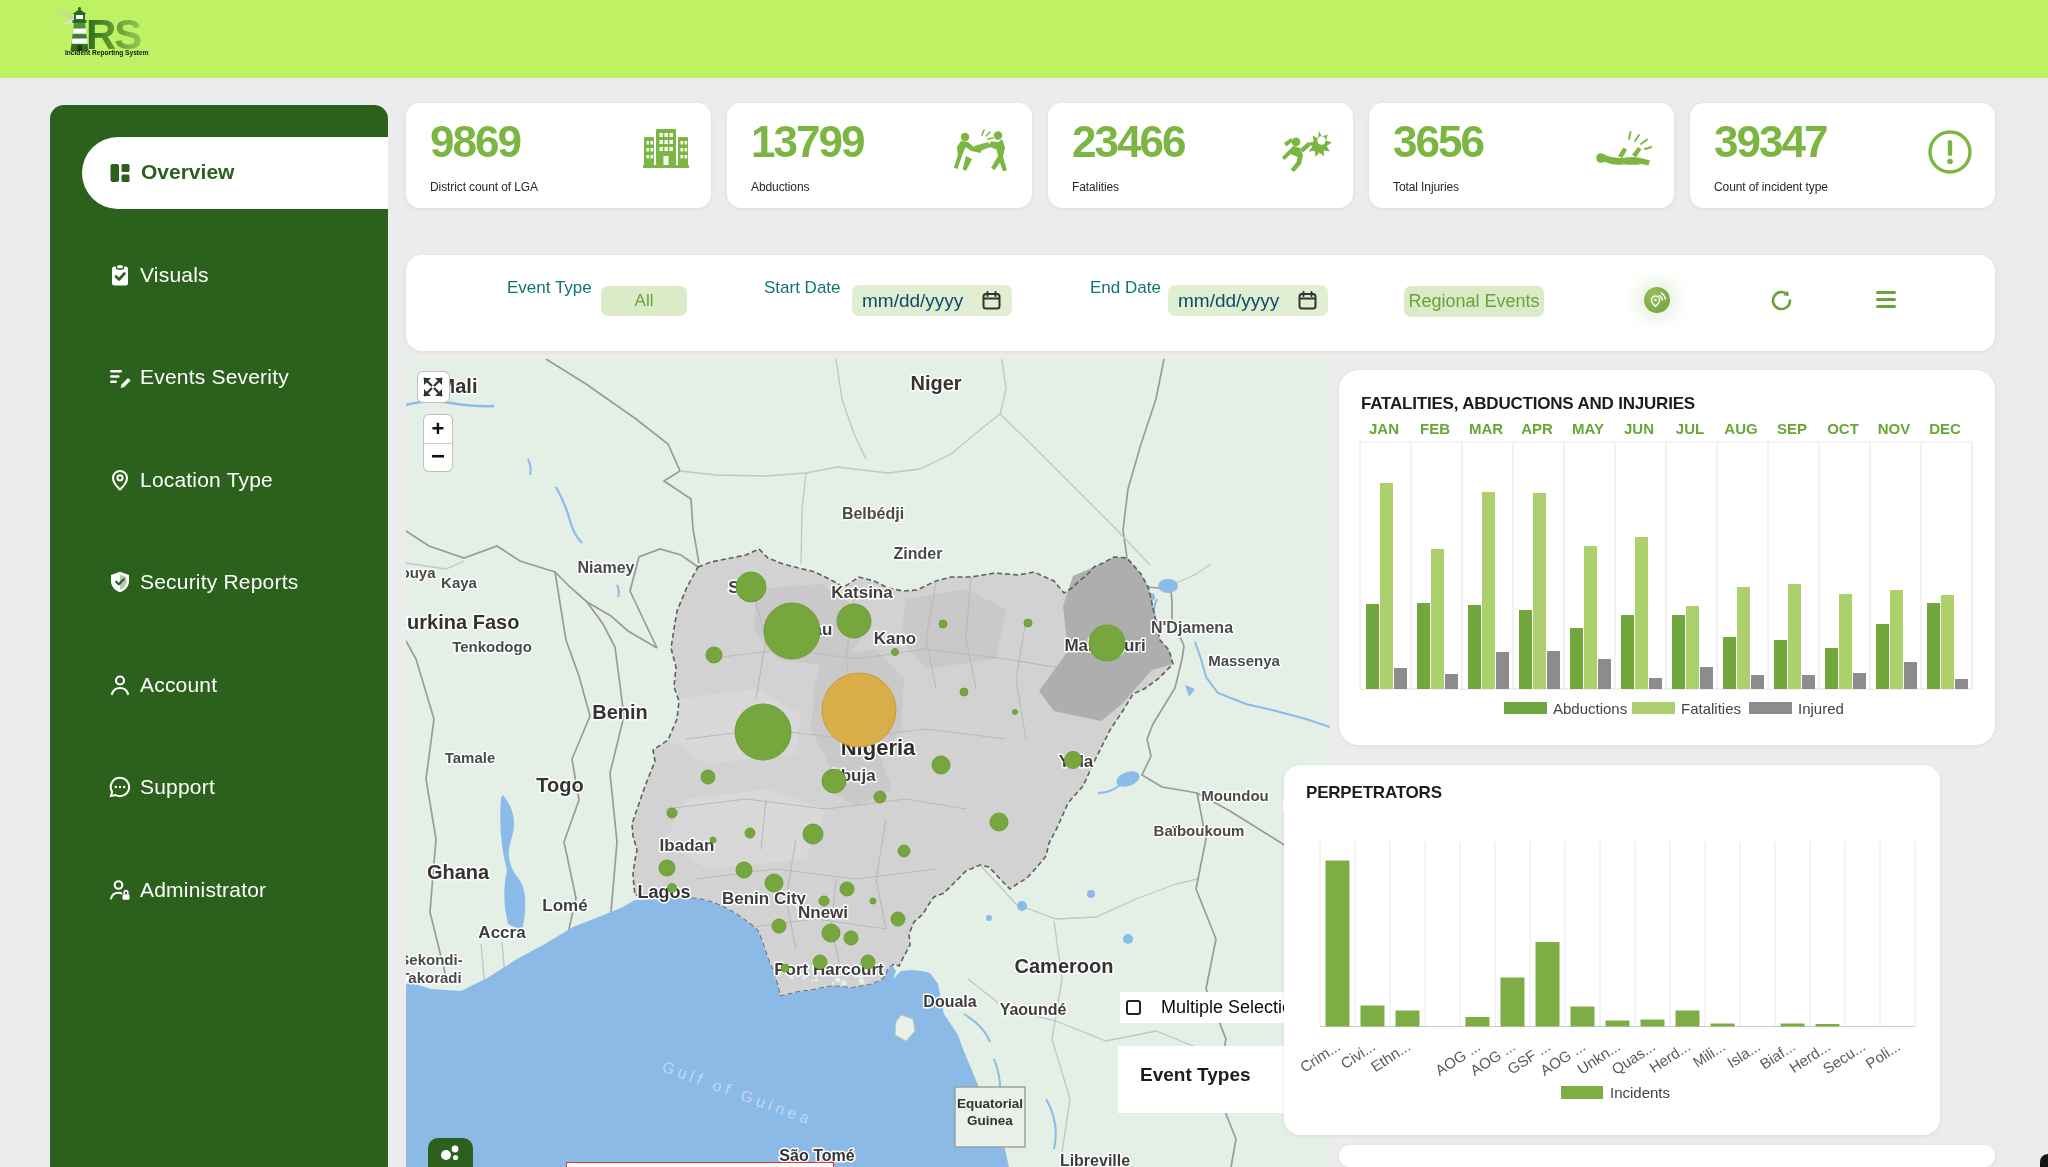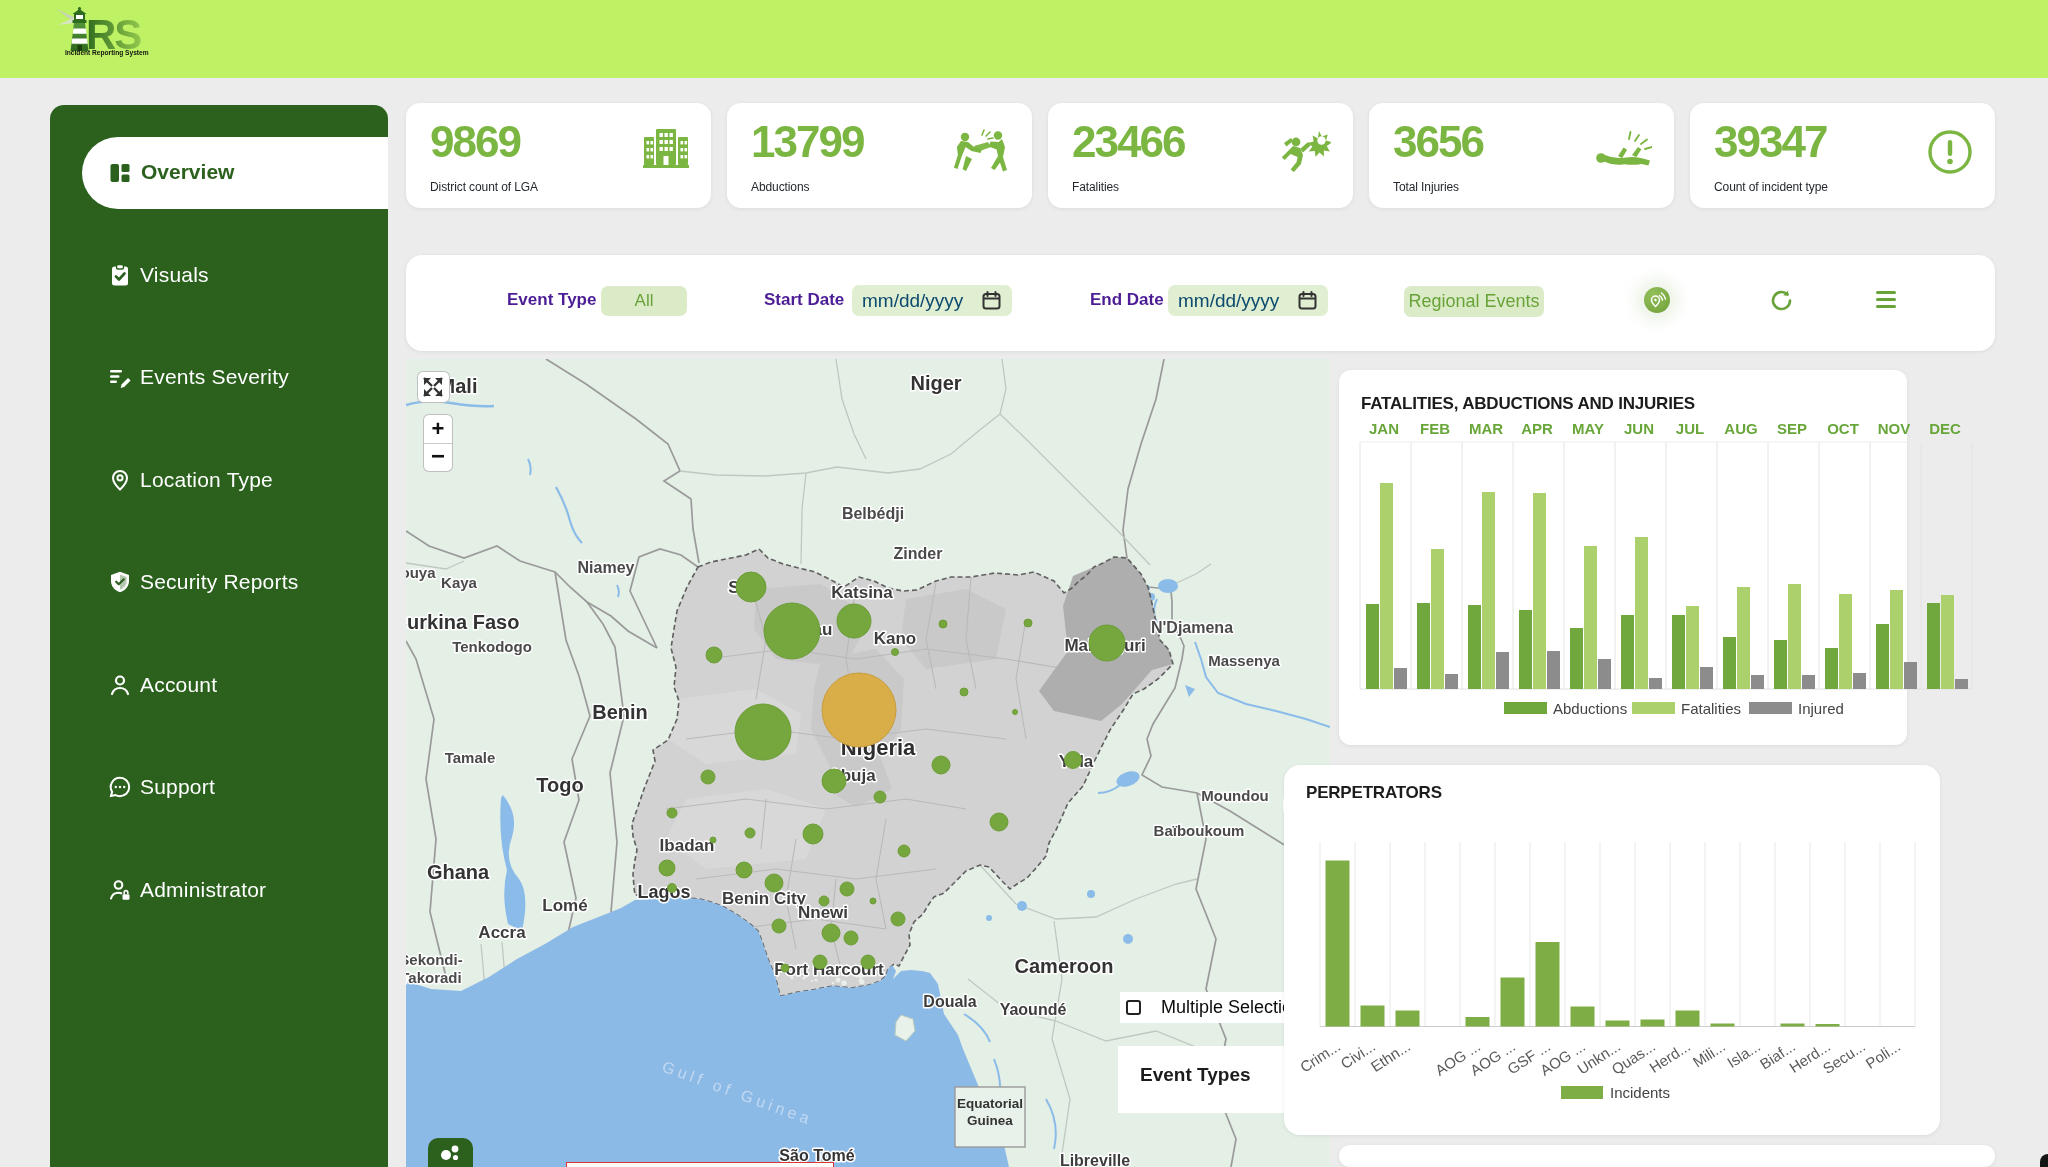--- a/index.html
+++ b/index.html
@@ -9,21 +9,21 @@
 .sidebar{position:absolute;left:50px;top:105px;width:338px;height:1062px;background:#2b611d;border-radius:14px 14px 0 0}
 .nav{position:absolute;left:0;width:338px;height:40px;display:flex;align-items:center;color:#fff}
 .nav svg{position:absolute;left:58px}
 .nav span{position:absolute;left:90px;font-size:21px;font-weight:400;letter-spacing:.2px}
 .active-pill{position:absolute;left:32px;top:32px;width:306px;height:72px;background:#fff;border-radius:40px 0 0 40px}
 .active-pill svg{position:absolute;left:26px;top:24px}
 .active-pill span{position:absolute;left:59px;top:23px;font-size:21px;font-weight:600;color:#2b611d}
 .statnum{position:absolute;left:24px;top:14px;font-size:44px;font-weight:700;color:#7cb642;letter-spacing:-2px}
 .statlbl{position:absolute;left:24px;top:77px;font-size:12px;color:#24292f;letter-spacing:-.1px}
 .staticon{position:absolute;right:22px;top:26px}
-.flabel{position:absolute;top:35px;font-size:17px;font-weight:700;color:#4c1d95}
+.flabel{position:absolute;top:23px;font-size:17px;font-weight:400;color:#0f766e}
 .fpill{position:absolute;top:31px;height:30px;background:#dcebc7;border-radius:7px;color:#68a339;font-size:17px;
  display:flex;align-items:center;justify-content:center}
 .finput{position:absolute;top:30px;height:31px;background:#e0eed2;border-radius:7px;color:#0c4a6e;font-size:19px;
  display:flex;align-items:center;padding-left:10px}
 .ctitle{position:absolute;left:22px;font-size:17px;font-weight:700;color:#1c1c1c;letter-spacing:-.2px}
 .mapbtn{position:absolute;background:#fff;border:1px solid rgba(0,0,0,.25);border-radius:6px}
 </style></head>
 <body>
 <div class="hdr">
     <svg width="130" height="60" viewBox="0 0 130 60" style="position:absolute;left:50px;top:5px">
@@ -458,21 +458,21 @@
 <div class="abs" style="left:160px;top:803px;width:268px;height:10px;background:#fffafa;border:1px solid #d33"></div>
 <div class="abs" style="left:714px;top:633px;width:191px;height:31px;background:#fff;display:flex;align-items:center">
  <div style="width:15px;height:15px;border:2px solid #222;border-radius:3px;margin-left:6px;background:#fff"></div>
  <span style="font-size:18px;color:#0b0b0b;margin-left:20px;font-weight:500">Multiple Selection</span>
 </div>
 <div class="abs" style="left:712px;top:687px;width:192px;height:67px;background:#fff">
  <span style="position:absolute;left:22px;top:18px;font-size:19px;color:#1c1c1c;font-weight:700">Event Types</span>
 </div>
 </div>
 <div class="abs" style="left:2040px;top:1154px;width:8px;height:13px;background:#141414;border-radius:8px 0 0 0"></div>
-<div class="card" style="left:1339px;top:370px;width:568px;height:375px;border-radius:12px">
+<div class="card" style="left:1339px;top:370px;width:656px;height:375px;border-radius:20px">
  <div class="ctitle" style="top:24px">FATALITIES, ABDUCTIONS AND INJURIES</div>
  <div class="abs" style="left:0;top:0"><svg width="654" height="375" viewBox="0 0 654 375">
 <line x1="21" y1="72" x2="21" y2="319" stroke="#e4e4e4" stroke-width="1"></line>
 <line x1="72" y1="72" x2="72" y2="319" stroke="#e4e4e4" stroke-width="1"></line>
 <line x1="123" y1="72" x2="123" y2="319" stroke="#e4e4e4" stroke-width="1"></line>
 <line x1="174" y1="72" x2="174" y2="319" stroke="#e4e4e4" stroke-width="1"></line>
 <line x1="225" y1="72" x2="225" y2="319" stroke="#e4e4e4" stroke-width="1"></line>
 <line x1="276" y1="72" x2="276" y2="319" stroke="#e4e4e4" stroke-width="1"></line>
 <line x1="327" y1="72" x2="327" y2="319" stroke="#e4e4e4" stroke-width="1"></line>
 <line x1="378" y1="72" x2="378" y2="319" stroke="#e4e4e4" stroke-width="1"></line>

